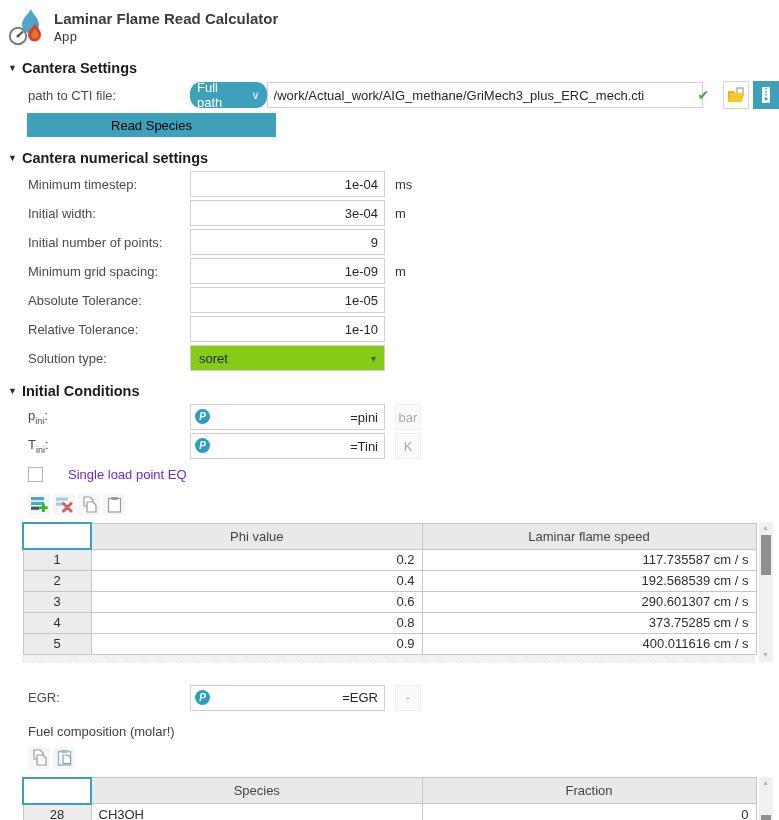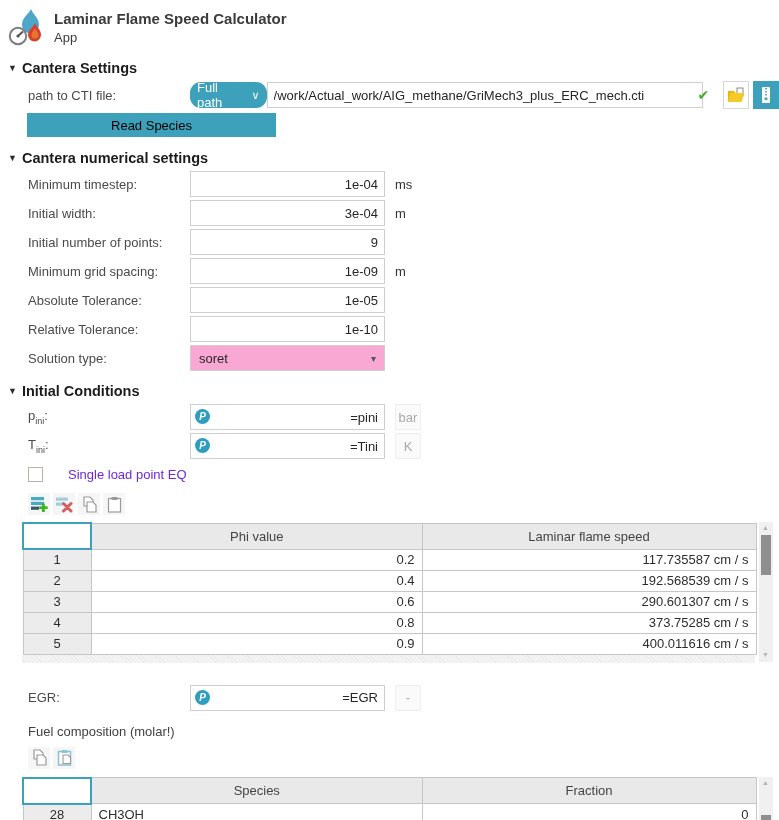--- a/index.html
+++ b/index.html
@@ -4,21 +4,21 @@
 <style>
   html,body{margin:0;padding:0;background:#fff;}
   body{width:779px;height:820px;overflow:hidden;font-family:"Liberation Sans","DejaVu Sans",sans-serif;color:#333;}
   .page{position:relative;width:779px;height:820px;overflow:hidden;}
 
   
   .app-header{display:flex;align-items:flex-start;padding:8px 8px 2px 8px;}
   .logo{width:40px;height:40px;flex:0 0 40px;}
   .app-titles{margin-left:6px;}
   .app-title{font-size:15px;font-weight:bold;color:#3b3b3b;padding-top:2px;}
-  .app-subtitle{font-size:13px;color:#3b3b3b;margin-top:3px;}
+  .app-subtitle{font-size:13px;color:#3b3b3b;margin-top:3px;font-family:Liberation Mono, monospace;}
 
   
   .section-header{display:flex;align-items:center;padding-left:8px;margin-top:10px;margin-bottom:5px;}
   .tri{font-size:9px;color:#2b2b2b;margin-right:5px;}
   .section-title{font-size:14.5px;font-weight:bold;color:#1c1c1c;}
 
   
   .field-row{display:flex;align-items:center;padding-left:28px;height:26px;margin-bottom:3px;}
   .field-label{width:162px;flex:0 0 162px;font-size:13px;color:#4a4a4a;}
   .text-input{height:24px;border:1px solid #cfcfcf;background:#fff;font-size:13px;color:#262626;
@@ -37,21 +37,21 @@
   .path-input{width:436px;padding-right:24px;}
   .check-icon{position:absolute;right:7px;top:5px;color:#3fae2a;font-size:14px;font-weight:bold;}
   .sq-btn{width:26px;height:28px;box-sizing:border-box;display:flex;align-items:center;justify-content:center;cursor:pointer;}
   .btn-folder{background:#fff;border:1px solid #d6d6d6;margin-left:7px;}
   .btn-zip{background:#3da1bc;border:1px solid #3da1bc;margin-left:4px;}
 
   .big-btn{margin:4px 0 0 27px;width:249px;height:24px;background:#3da1bc;color:#000000;font-size:13px;
       display:flex;align-items:center;justify-content:center;cursor:pointer;}
 
   
-  .select-box{width:195px;height:26px;box-sizing:border-box;border:1px solid #cfcfcf;background:#f9a8d4;
+  .select-box{width:195px;height:26px;box-sizing:border-box;border:1px solid #cfcfcf;background:#84cc16;
       display:flex;align-items:center;font-size:13px;color:#262626;padding:0 8px;cursor:pointer;}
   .select-box .caret{margin-left:auto;color:#555;font-size:10px;}
 
   
   .param-wrap{position:relative;width:195px;}
   .param-input{width:195px;text-align:right;padding-left:26px;}
   .p-icon{position:absolute;left:5px;top:5px;width:15px;height:15px;border-radius:50%;background:#2e9dc2;
       color:#fff;font-size:10px;font-weight:bold;font-style:italic;display:flex;align-items:center;justify-content:center;}
 
   
@@ -97,21 +97,21 @@
   <div class="app-header">
     <svg class="logo" viewBox="0 0 40 40">
       <path d="M23 1 C19 8 14 10 14 17 a8.5 8.5 0 0 0 17 0 C31 10 26 8 23 1 Z" fill="#4da7cb"></path>
       <path d="M27 15 C25 20 20 21.5 20 27 a6.5 6.5 0 0 0 13 0 C33 21.5 29 20 27 15 Z" fill="#d6402c"></path>
       <path d="M27 20 C26 23 23.5 24 23.5 27 a3.5 3.5 0 0 0 7 0 C30.5 24 28 23 27 20 Z" fill="#e8742f"></path>
       <circle cx="10" cy="28" r="8.2" fill="#fff" stroke="#7d7d7d" stroke-width="2"></circle>
       <line x1="10" y1="28" x2="15" y2="23.5" stroke="#555" stroke-width="2"></line>
       <circle cx="10" cy="28" r="1.6" fill="#555"></circle>
     </svg>
     <div class="app-titles">
-      <div class="app-title">Laminar Flame Speed Calculator</div>
+      <div class="app-title">Laminar Flame Read Calculator</div>
       <div class="app-subtitle">App</div>
     </div>
   </div>
 
   <div class="section-header">
     <span class="tri">▼</span>
     <span class="section-title">Cantera Settings</span>
   </div>
 
   <div class="path-row">

